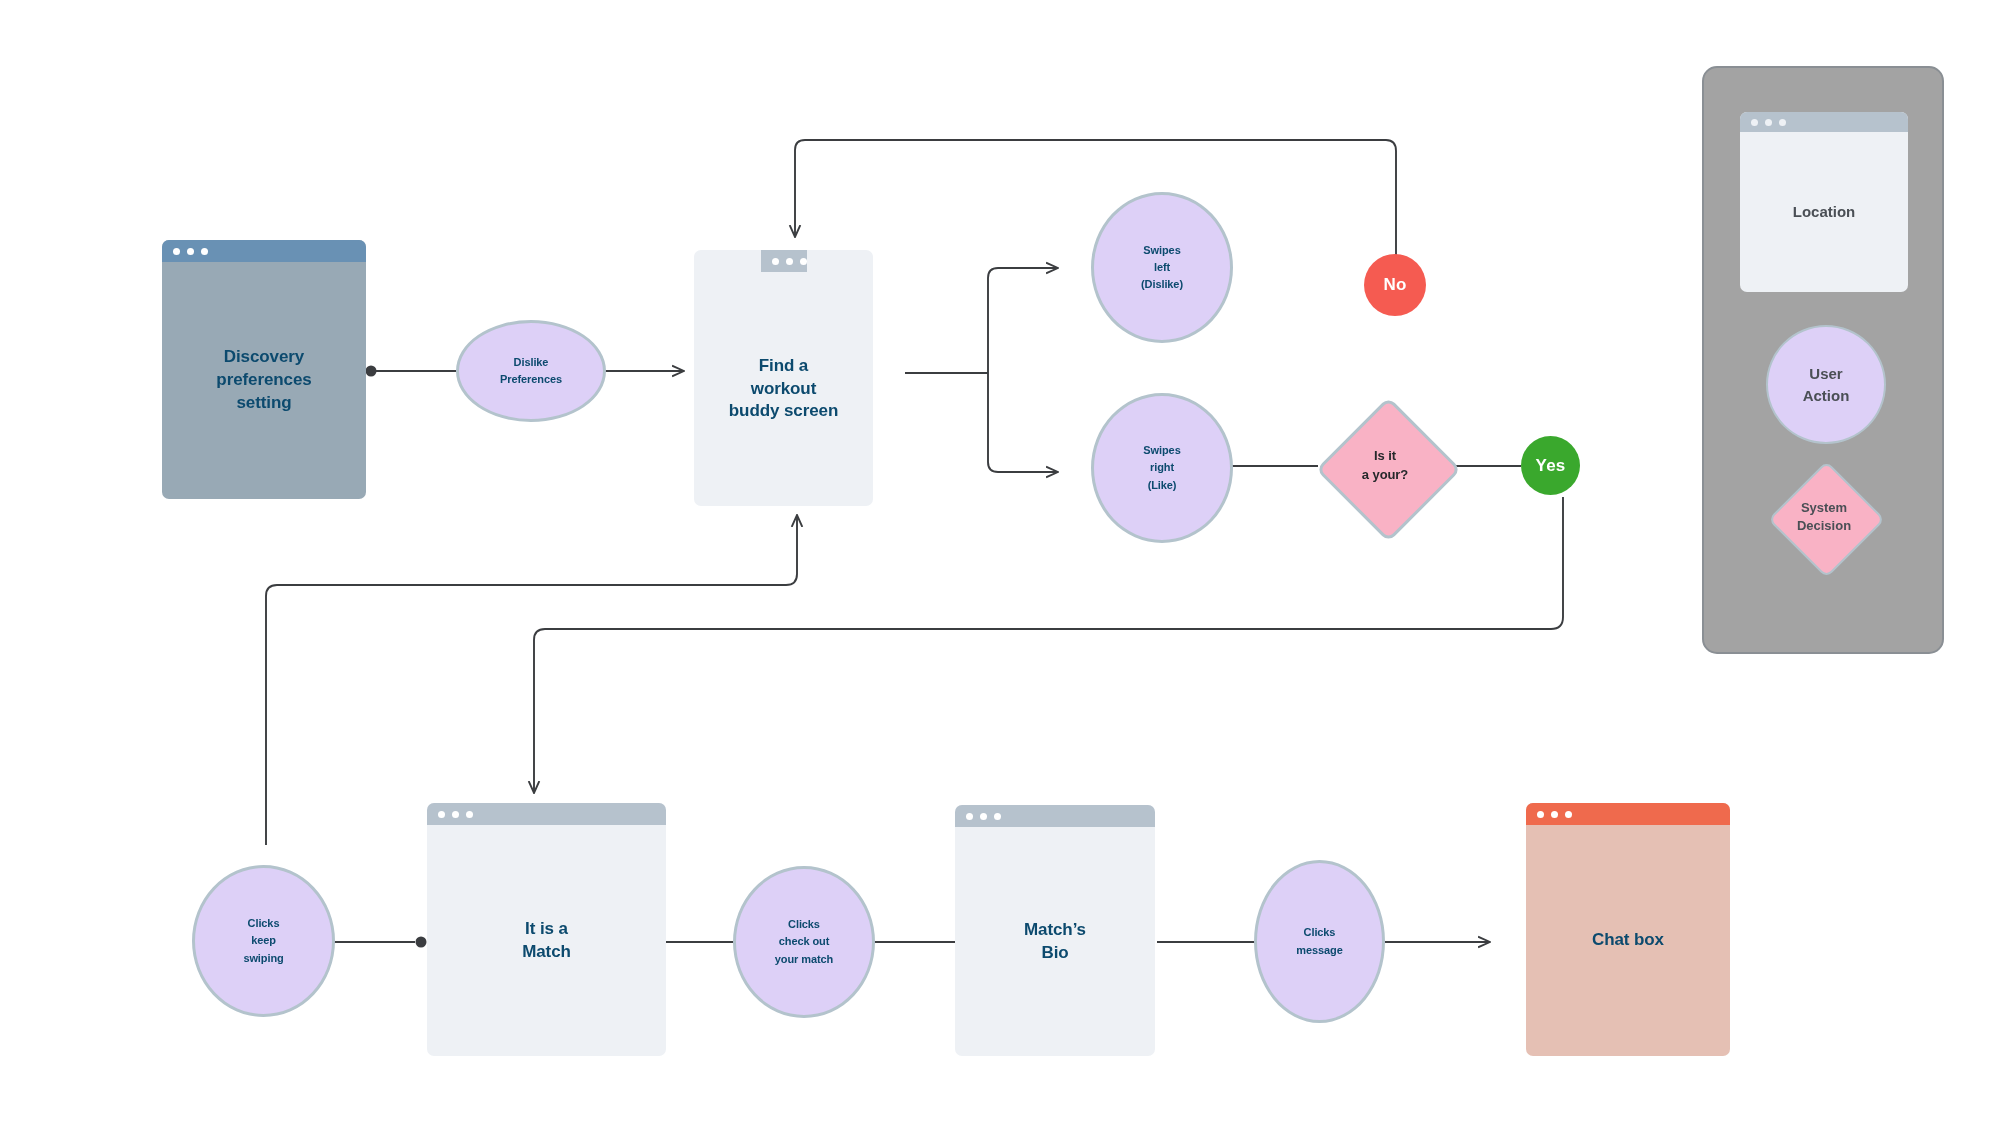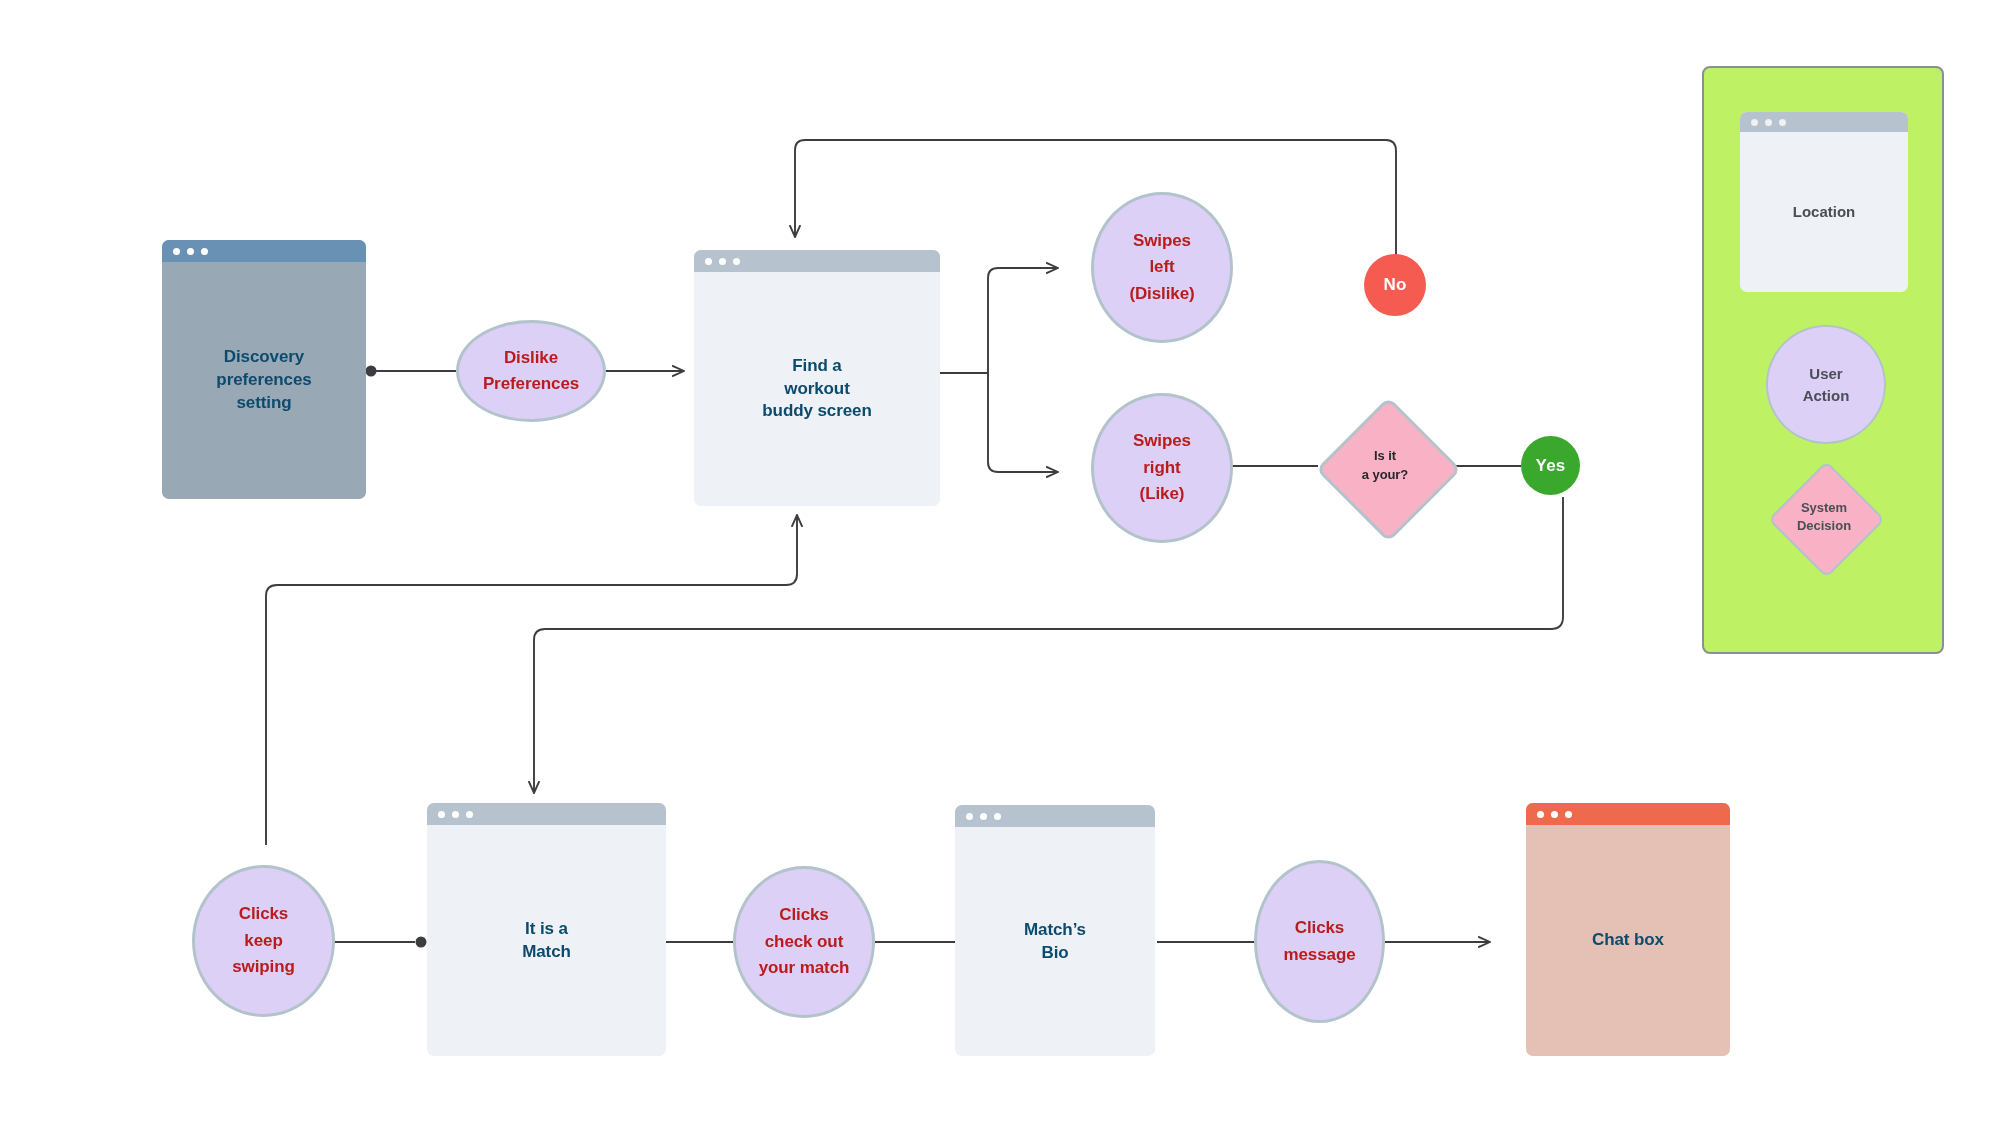--- a/index.html
+++ b/index.html
@@ -65,23 +65,23 @@
   .circ {
     background: #ddd0f7;
     border: 3px solid #b3c3cc;
     border-radius: 50%;
     display: flex;
     align-items: center;
     justify-content: center;
     text-align: center;
   }
   .circ-label {
-    font-size: 17px;
-    font-weight: bold;
-    color: #b91c1c;
+    font-size: 11px;
+    font-weight: bold;
+    color: #0c4a6e;
     line-height: 1.55;
     letter-spacing: -0.1px;
     white-space: pre-line;
   }
 
   
   .diamond-wrap {
     display: flex;
     align-items: center;
     justify-content: center;
@@ -113,22 +113,22 @@
     justify-content: center;
     color: #ffffff;
     font-size: 17px;
     font-weight: bold;
     letter-spacing: 0.2px;
   }
 
   
   .legend {
     border: 2.5px solid #8a8f94;
-    border-radius: 8px;
-    background: #bef264;
+    border-radius: 15px;
+    background: #a3a3a3;
   }
   .legend .win-label,
   .legend .circ-label,
   .legend .diamond-label {
     font-weight: bold;
     color: #4a4f55;
     letter-spacing: 0;
   }
   .legend .win-label { font-size: 15px; }
   .legend .circ-label { font-size: 15px; line-height: 1.45; }
@@ -189,21 +189,21 @@
 preferences
 setting</span>
   </div>
 </div>
 
 <div class="node circ" style="left:456px; top:320px; width:150px; height:102px;">
   <span class="circ-label">Dislike
 Preferences</span>
 </div>
 
-<div class="node win" style="left:694px; top:250px; width:246px; height:256px; background:#eef1f5;">
+<div class="node win" style="left:694px; top:250px; width:179px; height:256px; background:#eef1f5;align-items:center;">
   <div class="win-bar" style="background:#b6c2cd;">
     <span class="dot"></span>
     <span class="dot"></span>
     <span class="dot"></span>
   </div>
   <div class="win-body">
     <span class="win-label">Find a
 workout
 buddy screen</span>
   </div>

